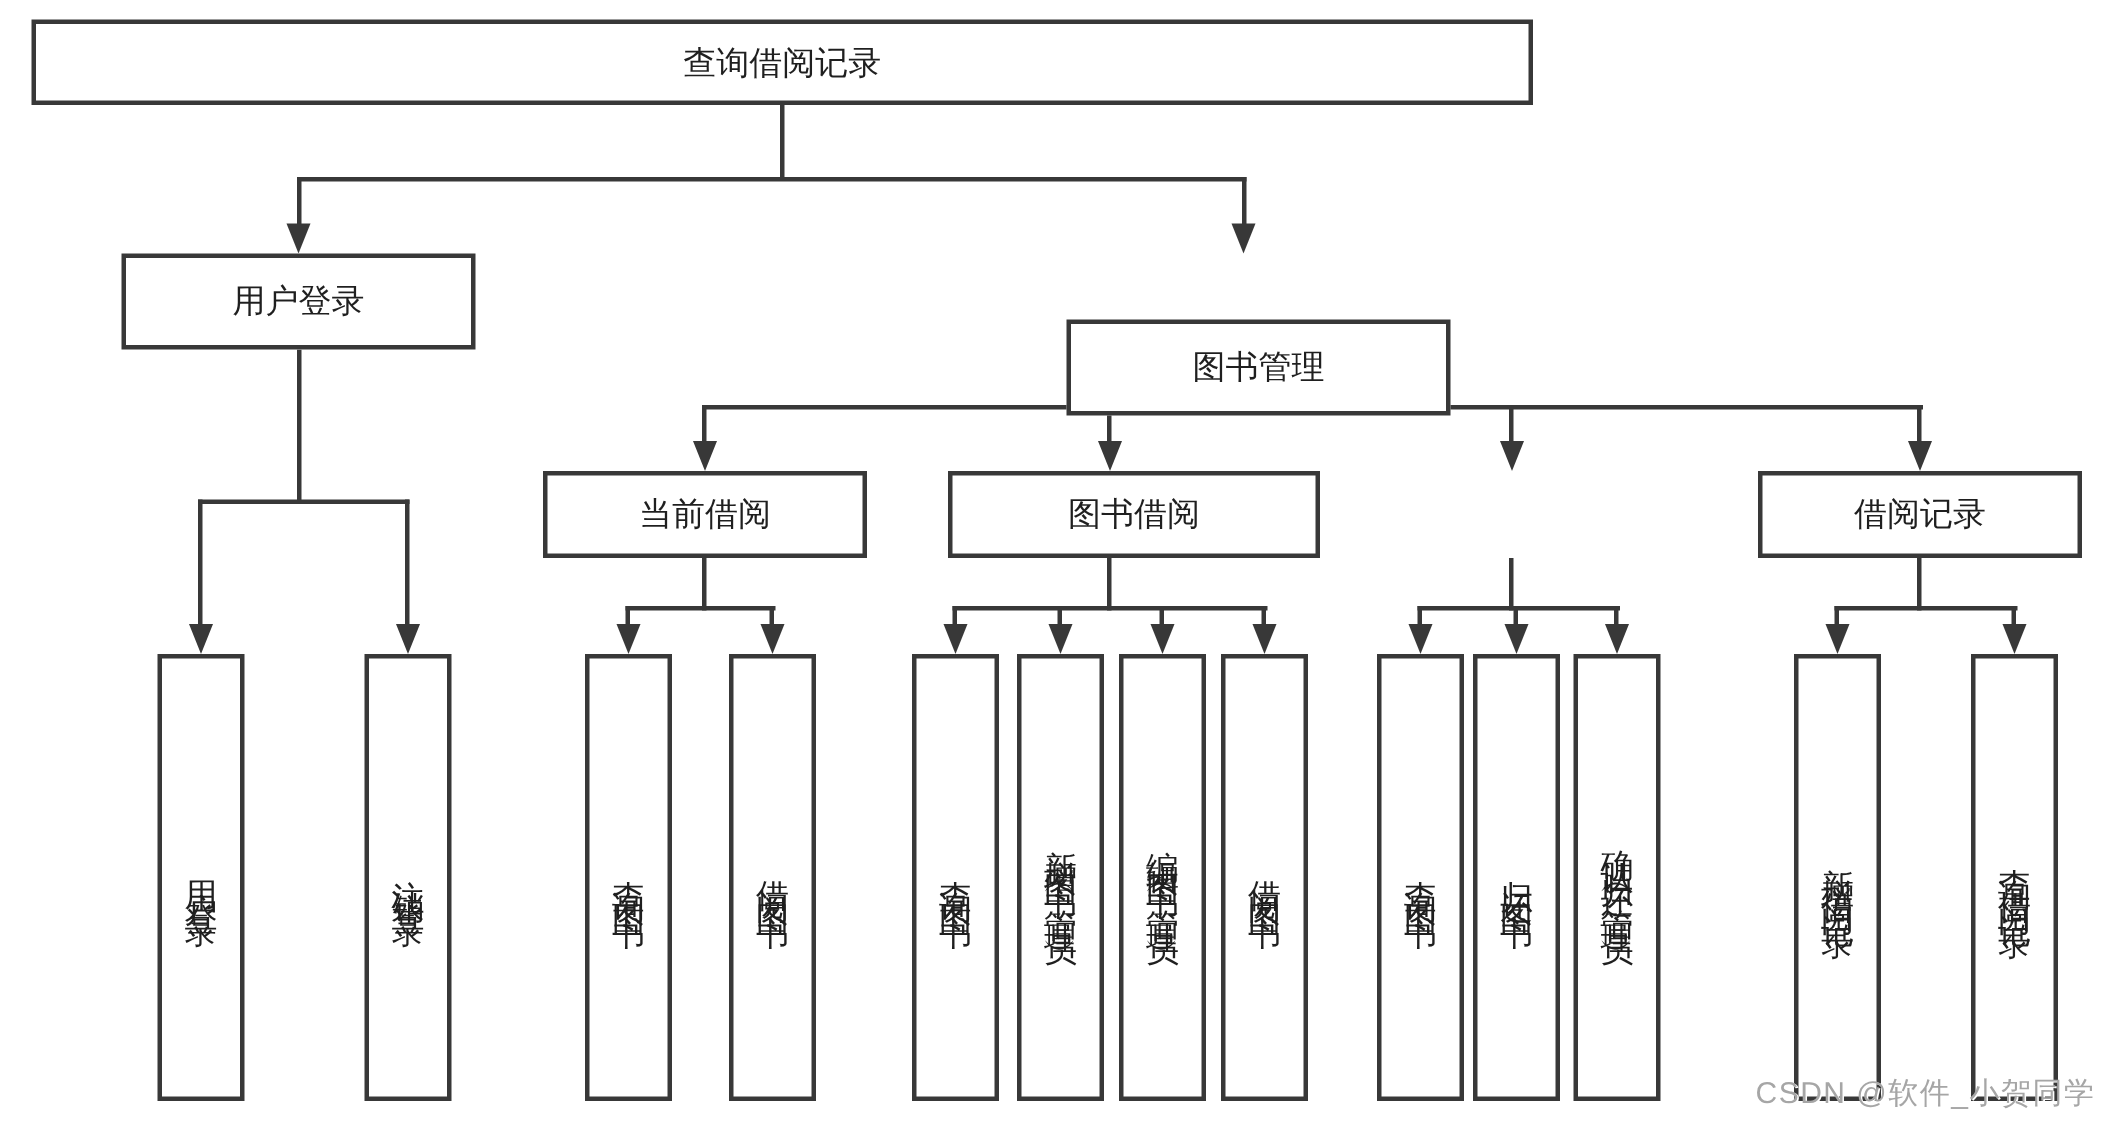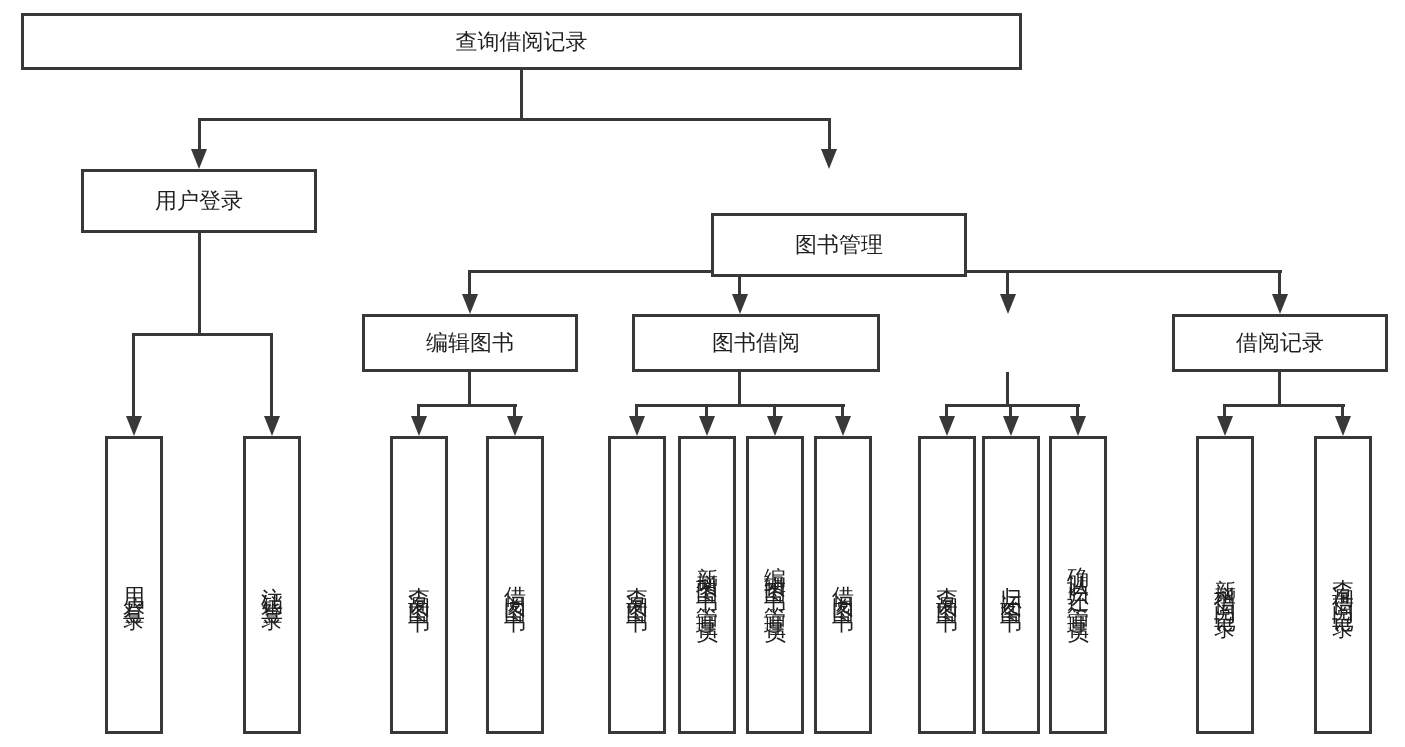--- a/index.html
+++ b/index.html
@@ -58,21 +58,21 @@
   <div class="hline" style="left:468px;top:270px;width:814px;"></div>
   <div class="vline" style="left:468px;top:270px;height:27px;"></div>
   <div class="vline" style="left:738px;top:270px;height:27px;"></div>
   <div class="vline" style="left:1006px;top:270px;height:27px;"></div>
   <div class="vline" style="left:1278px;top:270px;height:27px;"></div>
   <div class="arrow" style="left:462px;top:294px;"></div>
   <div class="arrow" style="left:732px;top:294px;"></div>
   <div class="arrow" style="left:1000px;top:294px;"></div>
   <div class="arrow" style="left:1272px;top:294px;"></div>
 
-  <div class="box" style="left:362px;top:314px;width:216px;height:58px;">编辑图书</div>
+  <div class="box" style="left:362px;top:314px;width:216px;height:58px;">当前借阅</div>
   <div class="box" style="left:632px;top:314px;width:248px;height:58px;">图书借阅</div>
   <div class="box" style="left:1172px;top:314px;width:216px;height:58px;">借阅记录</div>
 
   <div class="vline" style="left:468px;top:372px;height:35px;"></div>
   <div class="hline" style="left:417px;top:404px;width:100px;"></div>
   <div class="vline" style="left:417px;top:404px;height:14px;"></div>
   <div class="vline" style="left:513px;top:404px;height:14px;"></div>
   <div class="arrow" style="left:411px;top:416px;"></div>
   <div class="arrow" style="left:507px;top:416px;"></div>
 
@@ -114,14 +114,15 @@
   <div class="box leaf" style="left:746px;top:436px;width:58px;height:298px;">编辑图书（管理员）</div>
   <div class="box leaf" style="left:814px;top:436px;width:58px;height:298px;">借阅图书</div>
 
   <div class="box leaf" style="left:918px;top:436px;width:58px;height:298px;">查询图书</div>
   <div class="box leaf" style="left:982px;top:436px;width:58px;height:298px;">归还图书</div>
   <div class="box leaf" style="left:1049px;top:436px;width:58px;height:298px;">确认归还（管理员）</div>
 
   <div class="box leaf" style="left:1196px;top:436px;width:58px;height:298px;">新增借阅记录</div>
   <div class="box leaf" style="left:1314px;top:436px;width:58px;height:298px;">查询借阅记录</div>
 
+  <div class="watermark">CSDN @软件_小贺同学</div>
 
 </div>
 
 </body></html>

